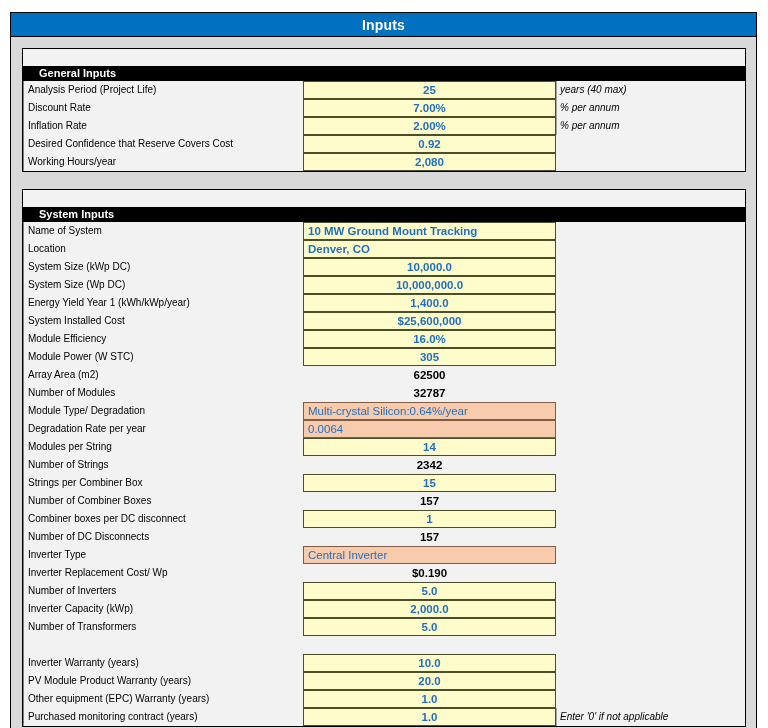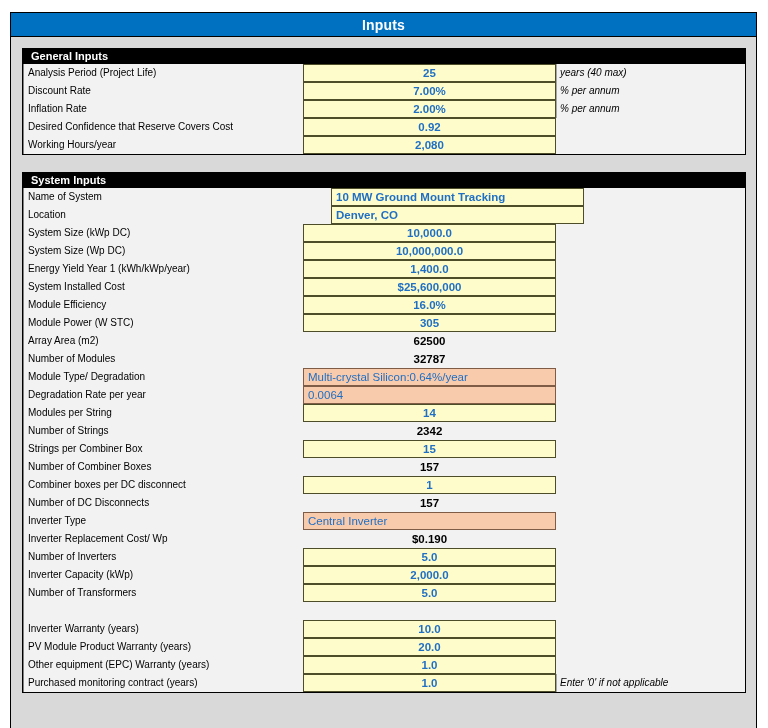--- a/index.html
+++ b/index.html
@@ -51,22 +51,23 @@
     background: #F2F2F2;
     border: 1px solid #000000;
   }
   .sec-head {
     background: #000000;
     color: #ffffff;
     font-size: 11px;
     font-weight: bold;
     height: 15px;
     line-height: 15px;
-    padding-left: 8px;
+    padding-left: 16px;
     white-space: nowrap;
+    margin-top: 17px;
   }
 
   
   .row {
     display: flex;
     height: 18px;
     align-items: stretch;
   }
   .row.blank { height: 18px; }
 
@@ -113,21 +114,20 @@
   .val.calc {
     background: transparent;
     color: #000000;
     font-weight: bold;
     border: none;
     line-height: 18px;
   }
   .val.lefttext {
     text-align: left;
     padding-left: 4px;
-    margin-left: 28px;
   }
   .val.empty {
     background: transparent;
     border: none;
   }
 
   .units {
     flex: 1 1 auto;
     font-size: 10px;
     color: #000000;

